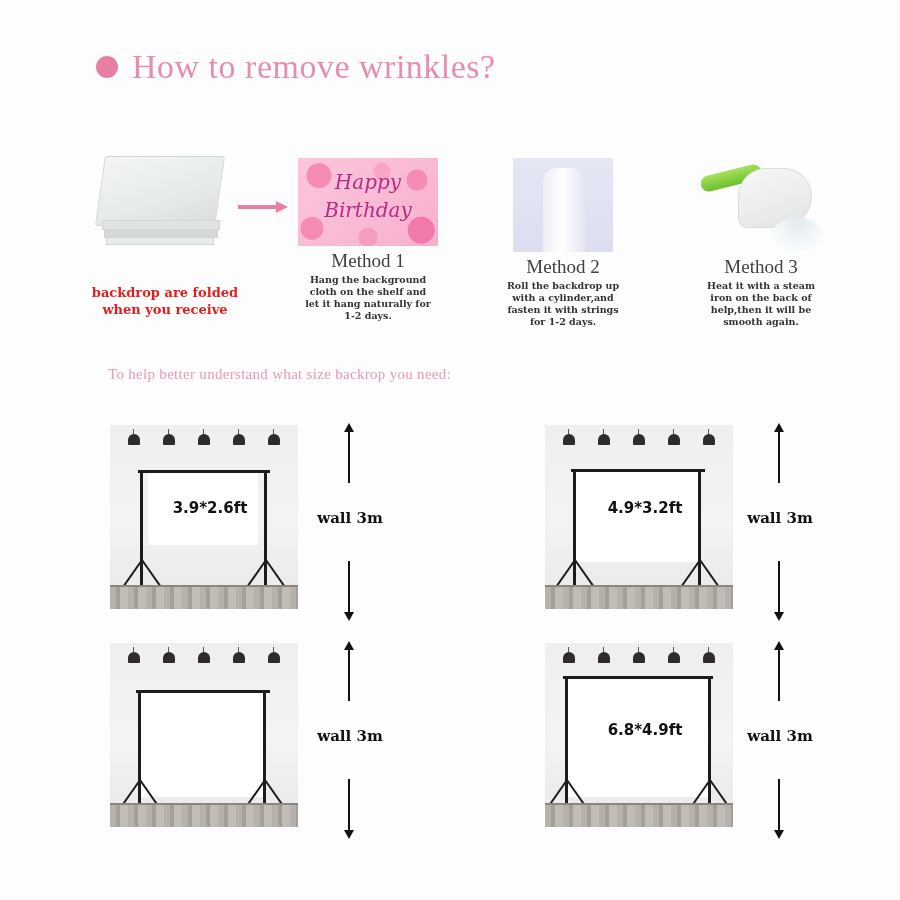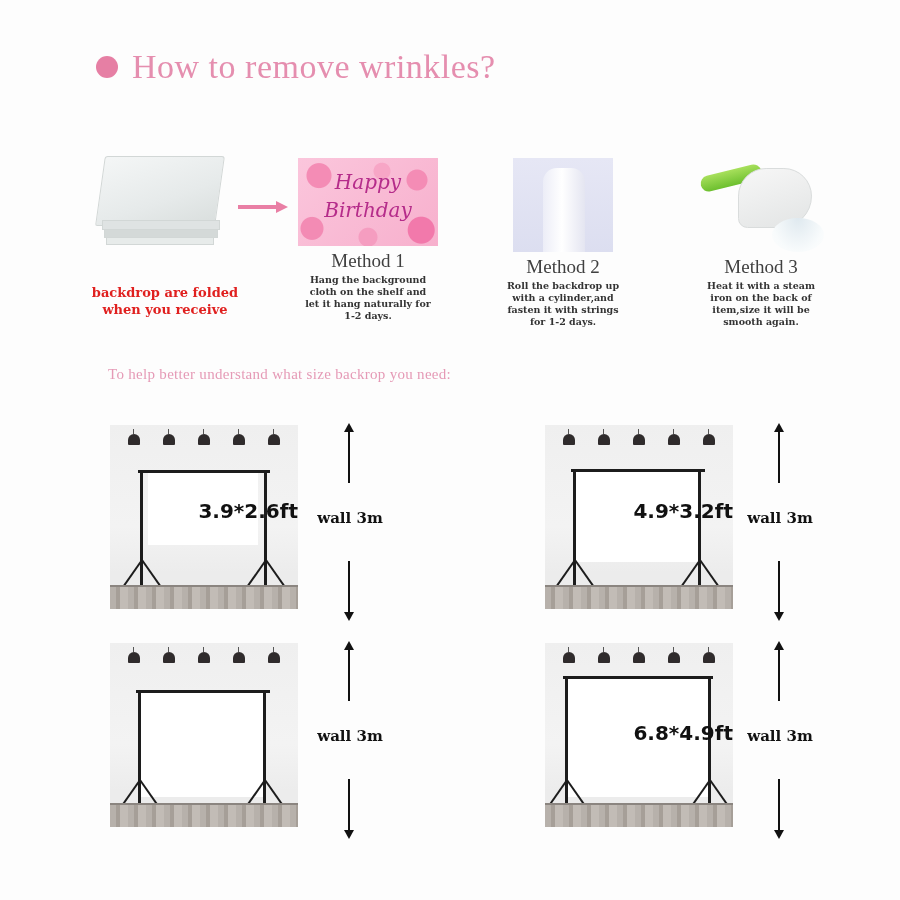--- a/index.html
+++ b/index.html
@@ -59,21 +59,21 @@
     background: repeating-linear-gradient(90deg,#b7b1ab 0 6px,#a69f98 6px 10px,#c2bcb6 10px 18px); }
   .room .baseboard { position: absolute; left: 0; right: 0; bottom: 22px; height: 2px; background: #8b8580; }
   .room .lamps { position: absolute; left: 0; right: 0; top: 4px; display: flex; justify-content: space-around; padding: 0 6px; }
   .room .lamp { width: 12px; height: 16px; position: relative; }
   .room .lamp::before { content: ""; position: absolute; left: 5px; top: 0; width: 1px; height: 5px; background: #555; }
   .room .lamp::after { content: ""; position: absolute; left: 0; top: 5px; width: 12px; height: 11px; background: #2f2b2c; border-radius: 6px 6px 1px 1px; }
   .room .screen { position: absolute; background: #ffffff; }
   .room .bar { position: absolute; height: 3px; background: #1c1c1c; }
   .room .pole { position: absolute; width: 3px; background: #1c1c1c; }
   .room .leg { position: absolute; width: 2px; height: 46px; background: #1c1c1c; transform-origin: top center; }
-  .room .size-label { position: absolute; left: 12px; right: 0; text-align: right; font-family: "DejaVu Sans", sans-serif; font-weight: bold; font-size: 20px; color: #111; }
+  .room .size-label { position: absolute; left: 12px; right: 0; text-align: center; font-family: "DejaVu Sans", sans-serif; font-weight: bold; font-size: 15px; color: #111; }
 
   .wall { position: absolute; width: 80px; height: 190px; }
   .wall .up, .wall .down { position: absolute; left: 38px; width: 2px; background: #111; height: 52px; }
   .wall .up { top: 8px; }
   .wall .down { bottom: 0; }
   .wall .up::before { content: ""; position: absolute; left: -4px; top: -8px; border-left: 5px solid transparent; border-right: 5px solid transparent; border-bottom: 9px solid #111; }
   .wall .down::after { content: ""; position: absolute; left: -4px; bottom: -8px; border-left: 5px solid transparent; border-right: 5px solid transparent; border-top: 9px solid #111; }
   .wall .wlabel { position: absolute; left: 0; width: 80px; top: 86px; text-align: center; font-family: "DejaVu Serif", serif; font-weight: bold; font-size: 15px; color: #111; }
 </style>
 </head>
@@ -129,21 +129,21 @@
 <div class="method m3">
   <div class="pic">
     <div class="handle"></div>
       <div class="body"></div>
       <div class="steam"></div>
   </div>
   <div class="mtitle">Method 3</div>
   <div class="mdesc">
     <div>Heat it with a steam</div>
     <div>iron on the back of</div>
-    <div>item,size it will be</div>
+    <div>help,then it will be</div>
     <div>smooth again.</div>
   </div>
 </div>
 
 <div class="subtitle">To help better understand what size backrop you need:</div>
 
 <div class="room" style="left:110px; top:425px;">
   <div class="lamps">
       <div class="lamp"></div>
       <div class="lamp"></div>

